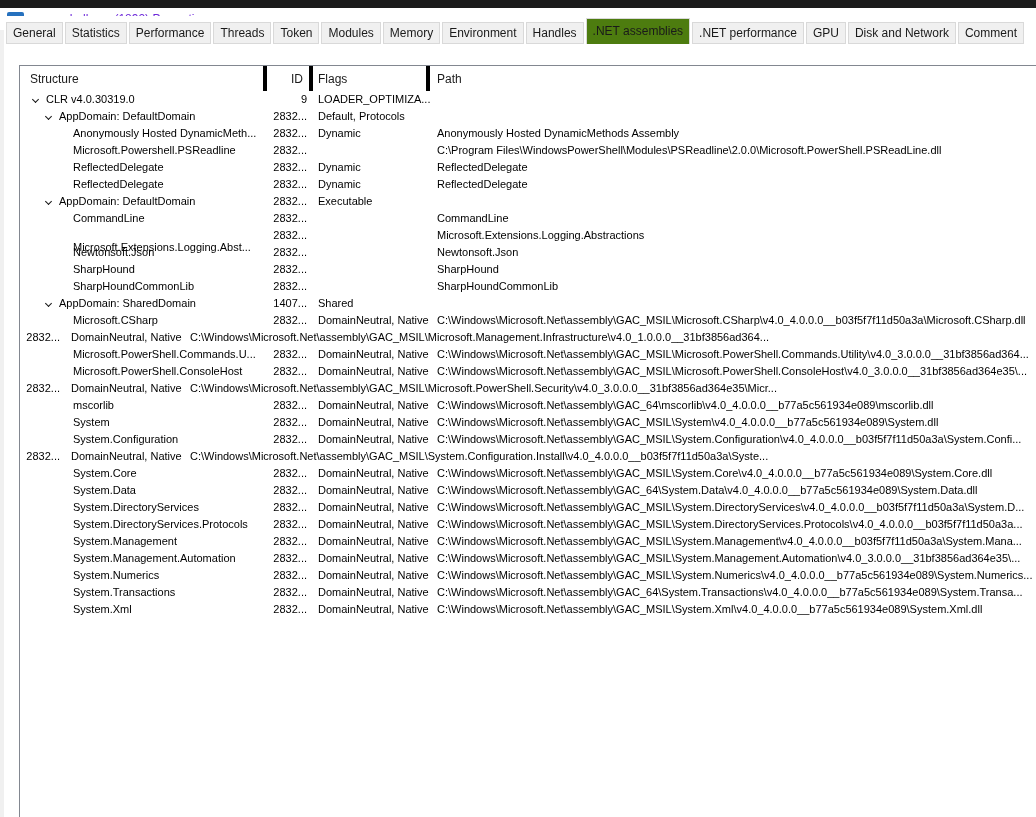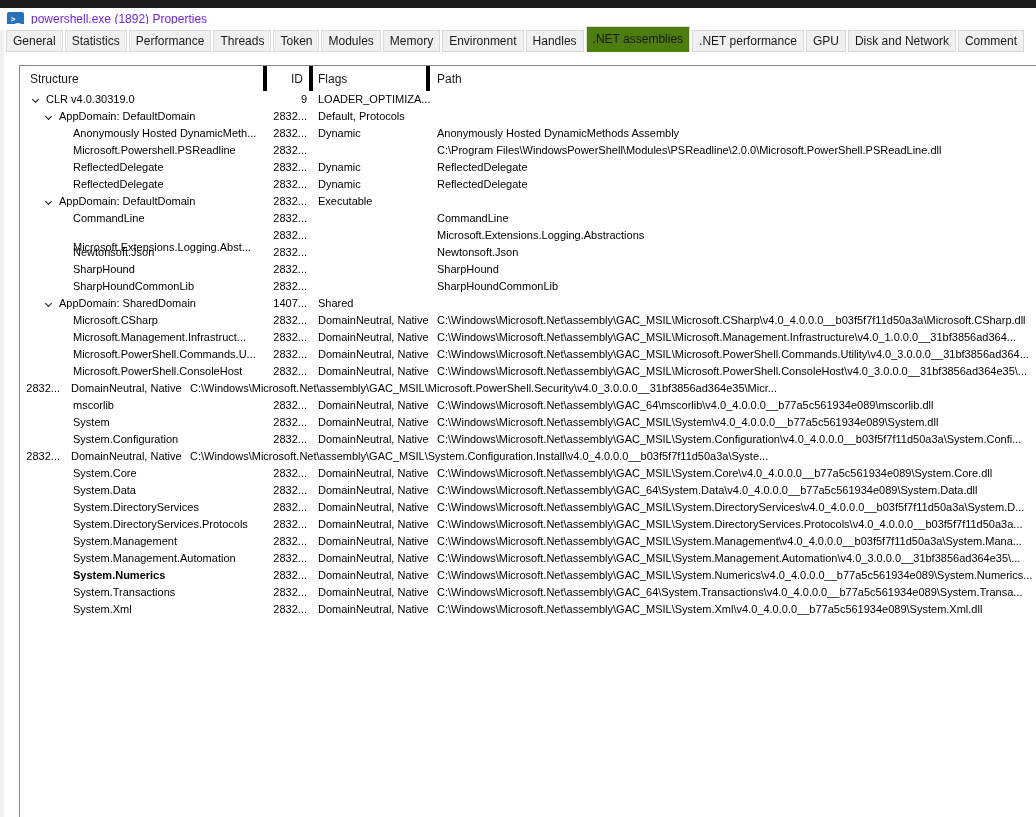--- a/index.html
+++ b/index.html
@@ -11,21 +11,21 @@
   .top-strip { position:absolute; left:0; top:0; width:1036px; height:8px; background:#1b1b1b; }
   .left-strip { position:absolute; left:0; top:30px; bottom:0; width:4px; background:#f0f0f0; }
 
   .titlebar { position:absolute; left:0; top:8px; width:1036px; height:22px;
     display:flex; align-items:center; padding-left:7px; background:#fff; }
   .ps-icon { width:17px; height:14px; background:#2671be; border-radius:2px; color:#fff;
     font-size:8px; font-weight:bold; display:flex; align-items:center; justify-content:center;
     font-family:"DejaVu Sans Mono",monospace; margin-right:7px; flex:none; }
   .title { font-size:12px; color:#6d28d9; white-space:nowrap; }
 
-  .tabbar { position:absolute; left:0; top:24px; width:1036px; height:28px;
+  .tabbar { position:absolute; left:0; top:16px; width:1036px; height:28px;
     display:flex; align-items:flex-end; padding-left:6px; background:#fff; }
   .tab { font-size:12px; color:#1a1a1a; background:#f0f0f0; border:1px solid #d9d9d9;
     height:22px; line-height:20px; padding:0 6px; margin-right:2px; white-space:nowrap; cursor:default; }
   .tab.active { background:#4d7c0f; height:26px; line-height:24px; border-bottom:none;
     position:relative; z-index:2; }
 
   .listview { position:absolute; left:19px; top:65px; right:-6px; bottom:-6px;
     border:1px solid #828790; background:#fff; overflow:hidden; }
 
   .lv-header { display:flex; height:25px; font-size:12px; color:#1a1a1a; background:#fff; }
@@ -157,21 +157,20 @@
           <div class="cell col-flags">Shared</div>
           <div class="cell col-path"></div>
         </div>
         <div class="lv-row">
           <div class="cell col-structure" style="padding-left: 53px;"><span>Microsoft.CSharp</span></div>
           <div class="cell col-id">2832...</div>
           <div class="cell col-flags">DomainNeutral, Native</div>
           <div class="cell col-path">C:\Windows\Microsoft.Net\assembly\GAC_MSIL\Microsoft.CSharp\v4.0_4.0.0.0__b03f5f7f11d50a3a\Microsoft.CSharp.dll</div>
         </div>
         <div class="lv-row">
-          <div class="cell col-structure" style="padding-left: 53px;"><span>Microsoft.Management.Infrastruct...</span></div>
           <div class="cell col-id">2832...</div>
           <div class="cell col-flags">DomainNeutral, Native</div>
           <div class="cell col-path">C:\Windows\Microsoft.Net\assembly\GAC_MSIL\Microsoft.Management.Infrastructure\v4.0_1.0.0.0__31bf3856ad364...</div>
         </div>
         <div class="lv-row">
           <div class="cell col-structure" style="padding-left: 53px;"><span>Microsoft.PowerShell.Commands.U...</span></div>
           <div class="cell col-id">2832...</div>
           <div class="cell col-flags">DomainNeutral, Native</div>
           <div class="cell col-path">C:\Windows\Microsoft.Net\assembly\GAC_MSIL\Microsoft.PowerShell.Commands.Utility\v4.0_3.0.0.0__31bf3856ad364...</div>
         </div>
@@ -239,21 +238,21 @@
           <div class="cell col-flags">DomainNeutral, Native</div>
           <div class="cell col-path">C:\Windows\Microsoft.Net\assembly\GAC_MSIL\System.Management\v4.0_4.0.0.0__b03f5f7f11d50a3a\System.Mana...</div>
         </div>
         <div class="lv-row">
           <div class="cell col-structure" style="padding-left: 53px;"><span>System.Management.Automation</span></div>
           <div class="cell col-id">2832...</div>
           <div class="cell col-flags">DomainNeutral, Native</div>
           <div class="cell col-path">C:\Windows\Microsoft.Net\assembly\GAC_MSIL\System.Management.Automation\v4.0_3.0.0.0__31bf3856ad364e35\...</div>
         </div>
         <div class="lv-row">
-          <div class="cell col-structure" style="padding-left: 53px; font-weight: bold;"><span>System.Numerics</span></div>
+          <div class="cell col-structure" style="padding-left: 53px;"><span>System.Numerics</span></div>
           <div class="cell col-id">2832...</div>
           <div class="cell col-flags">DomainNeutral, Native</div>
           <div class="cell col-path">C:\Windows\Microsoft.Net\assembly\GAC_MSIL\System.Numerics\v4.0_4.0.0.0__b77a5c561934e089\System.Numerics...</div>
         </div>
         <div class="lv-row">
           <div class="cell col-structure" style="padding-left: 53px;"><span>System.Transactions</span></div>
           <div class="cell col-id">2832...</div>
           <div class="cell col-flags">DomainNeutral, Native</div>
           <div class="cell col-path">C:\Windows\Microsoft.Net\assembly\GAC_64\System.Transactions\v4.0_4.0.0.0__b77a5c561934e089\System.Transa...</div>
         </div>

